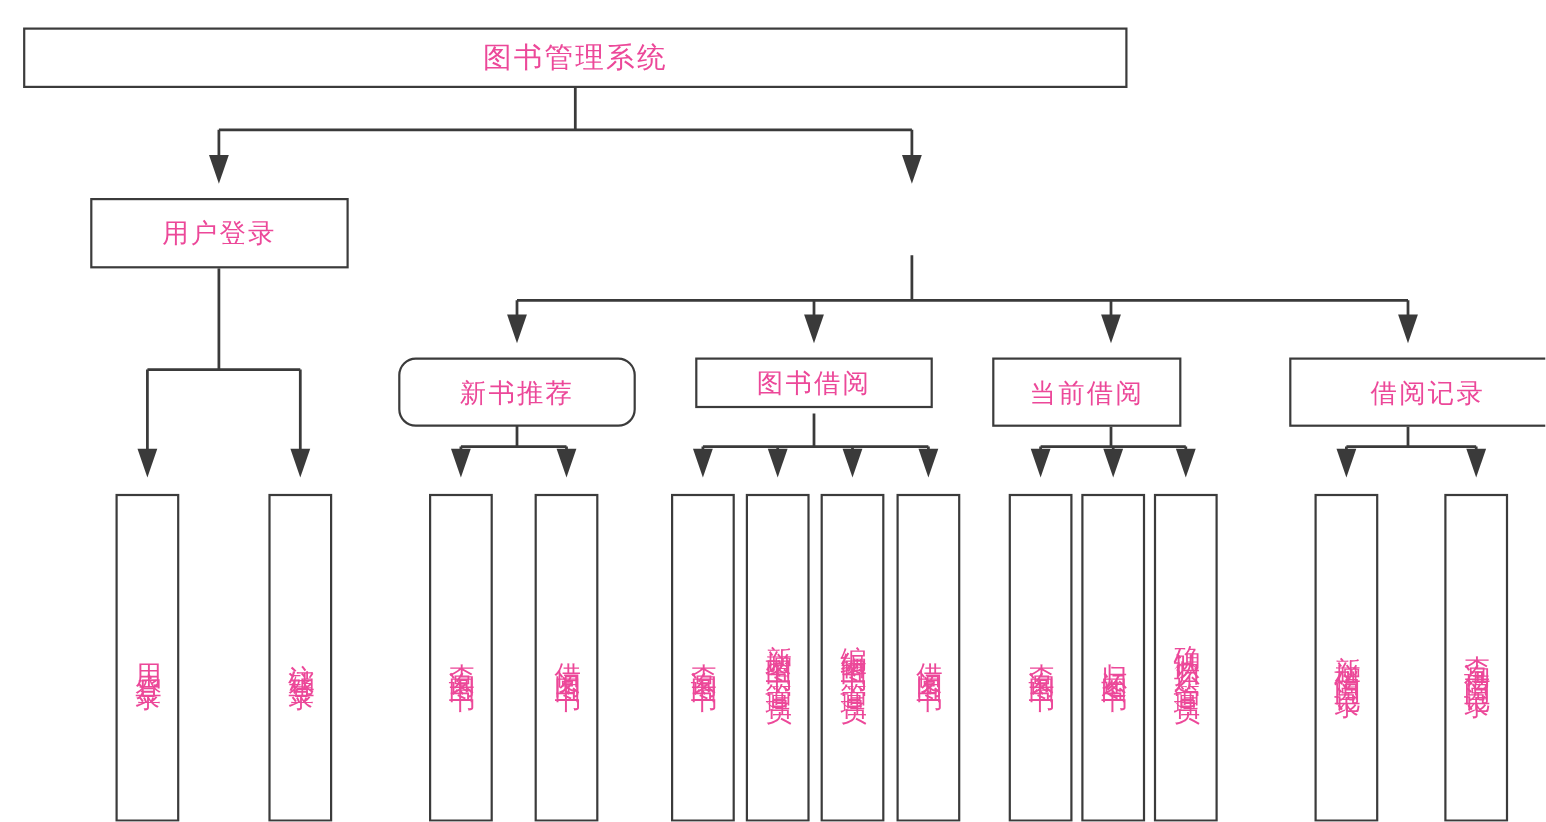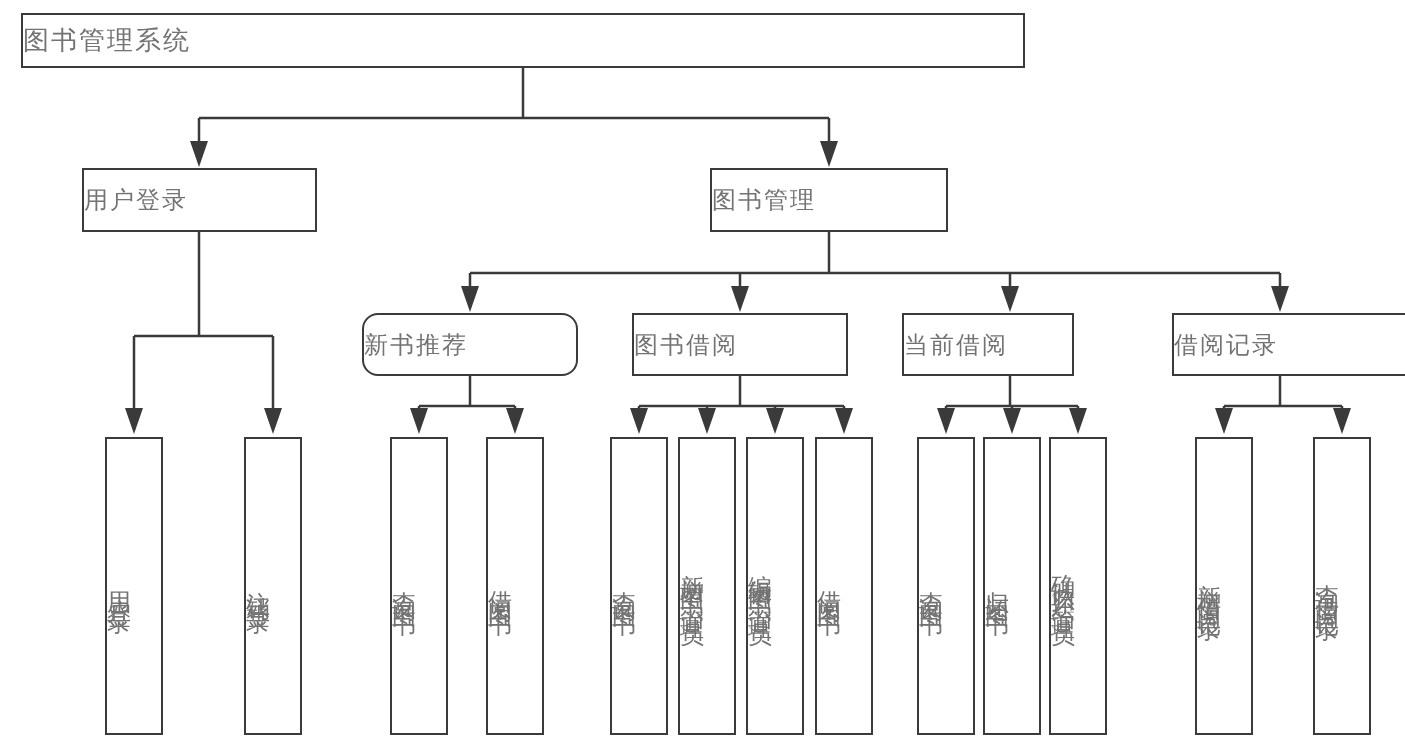--- a/index.html
+++ b/index.html
@@ -9,22 +9,23 @@
     background:#ffffff;
     font-family:"Liberation Sans","DejaVu Sans",sans-serif;
     overflow:hidden;
   }
   .connectors{position:absolute;left:0;top:0;width:1405px;height:747px;}
   .node{
     position:absolute;
     box-sizing:border-box;
     background:#ffffff;
     border:2.5px solid #3b3b3b;
-    display:flex;align-items:center;
-    color:#737373;
+    display:flex;align-items:center;justify-content:center;
+    color:#ec4899;
+    margin-top:12px;
   }
   .node.h{font-size:24px;letter-spacing:2px;white-space:nowrap;}
   .node.root{font-size:26px;}
   .node.v{width:58px;top:437px;height:298px;}
   .node.v span{
     writing-mode:vertical-rl;
     text-orientation:mixed;
     font-size:24px;
     letter-spacing:7px;
     line-height:1;
@@ -90,28 +91,25 @@
     </g>
   </svg>
 
   <div class="node h root" style="left:21px;top:13px;width:1004px;height:55px;">
     <span>图书管理系统</span>
   </div>
 
   <div class="node h" style="left:82px;top:168px;width:235px;height:64px;">
     <span>用户登录</span>
   </div>
-  <div class="node h" style="left:710px;top:168px;width:238px;height:64px;">
-    <span>图书管理</span>
-  </div>
 
   <div class="node h" style="left:362px;top:313px;width:216px;height:63px;border-radius:16px;">
     <span>新书推荐</span>
   </div>
-  <div class="node h" style="left:632px;top:313px;width:216px;height:63px;">
+  <div class="node h" style="left:632px;top:313px;width:216px;height:46px;">
     <span>图书借阅</span>
   </div>
   <div class="node h" style="left:902px;top:313px;width:172px;height:63px;">
     <span>当前借阅</span>
   </div>
   <div class="node h" style="left:1172px;top:313px;width:252px;height:63px;">
     <span>借阅记录</span>
   </div>
 
   <div class="node v" style="left:105px;">

